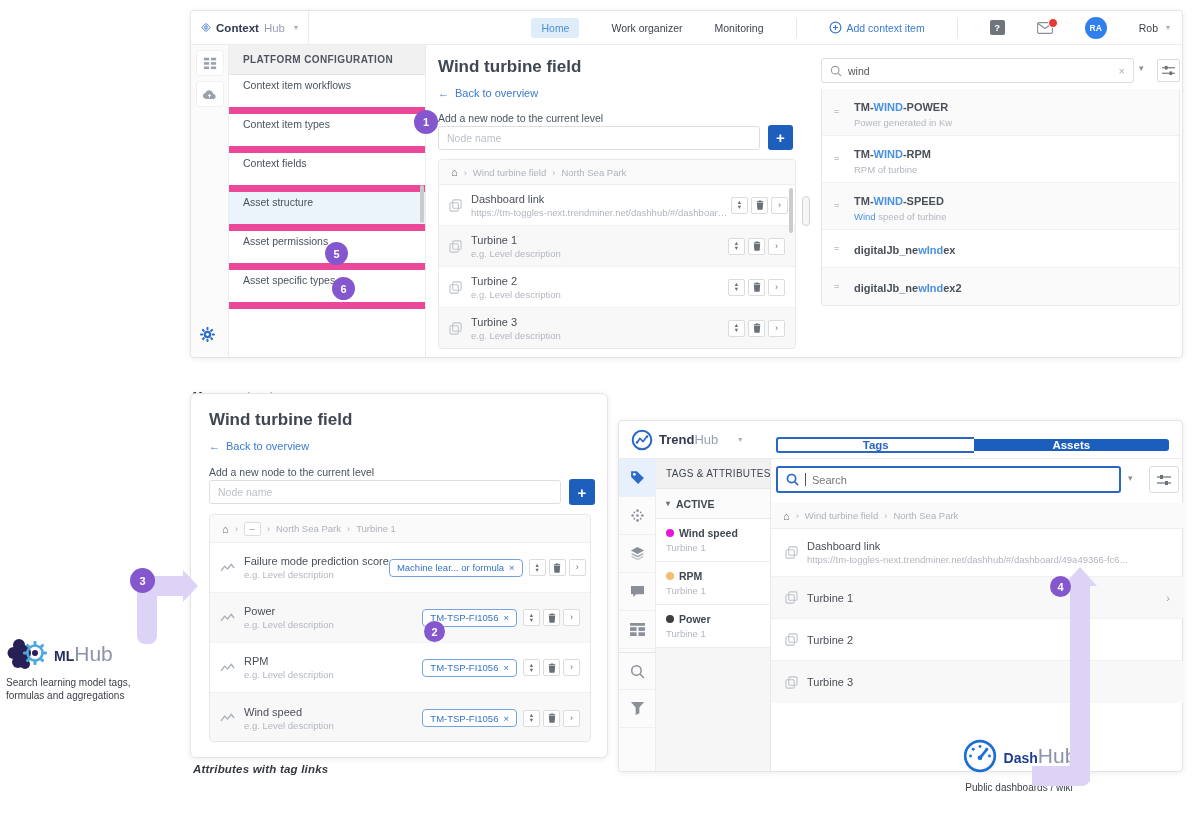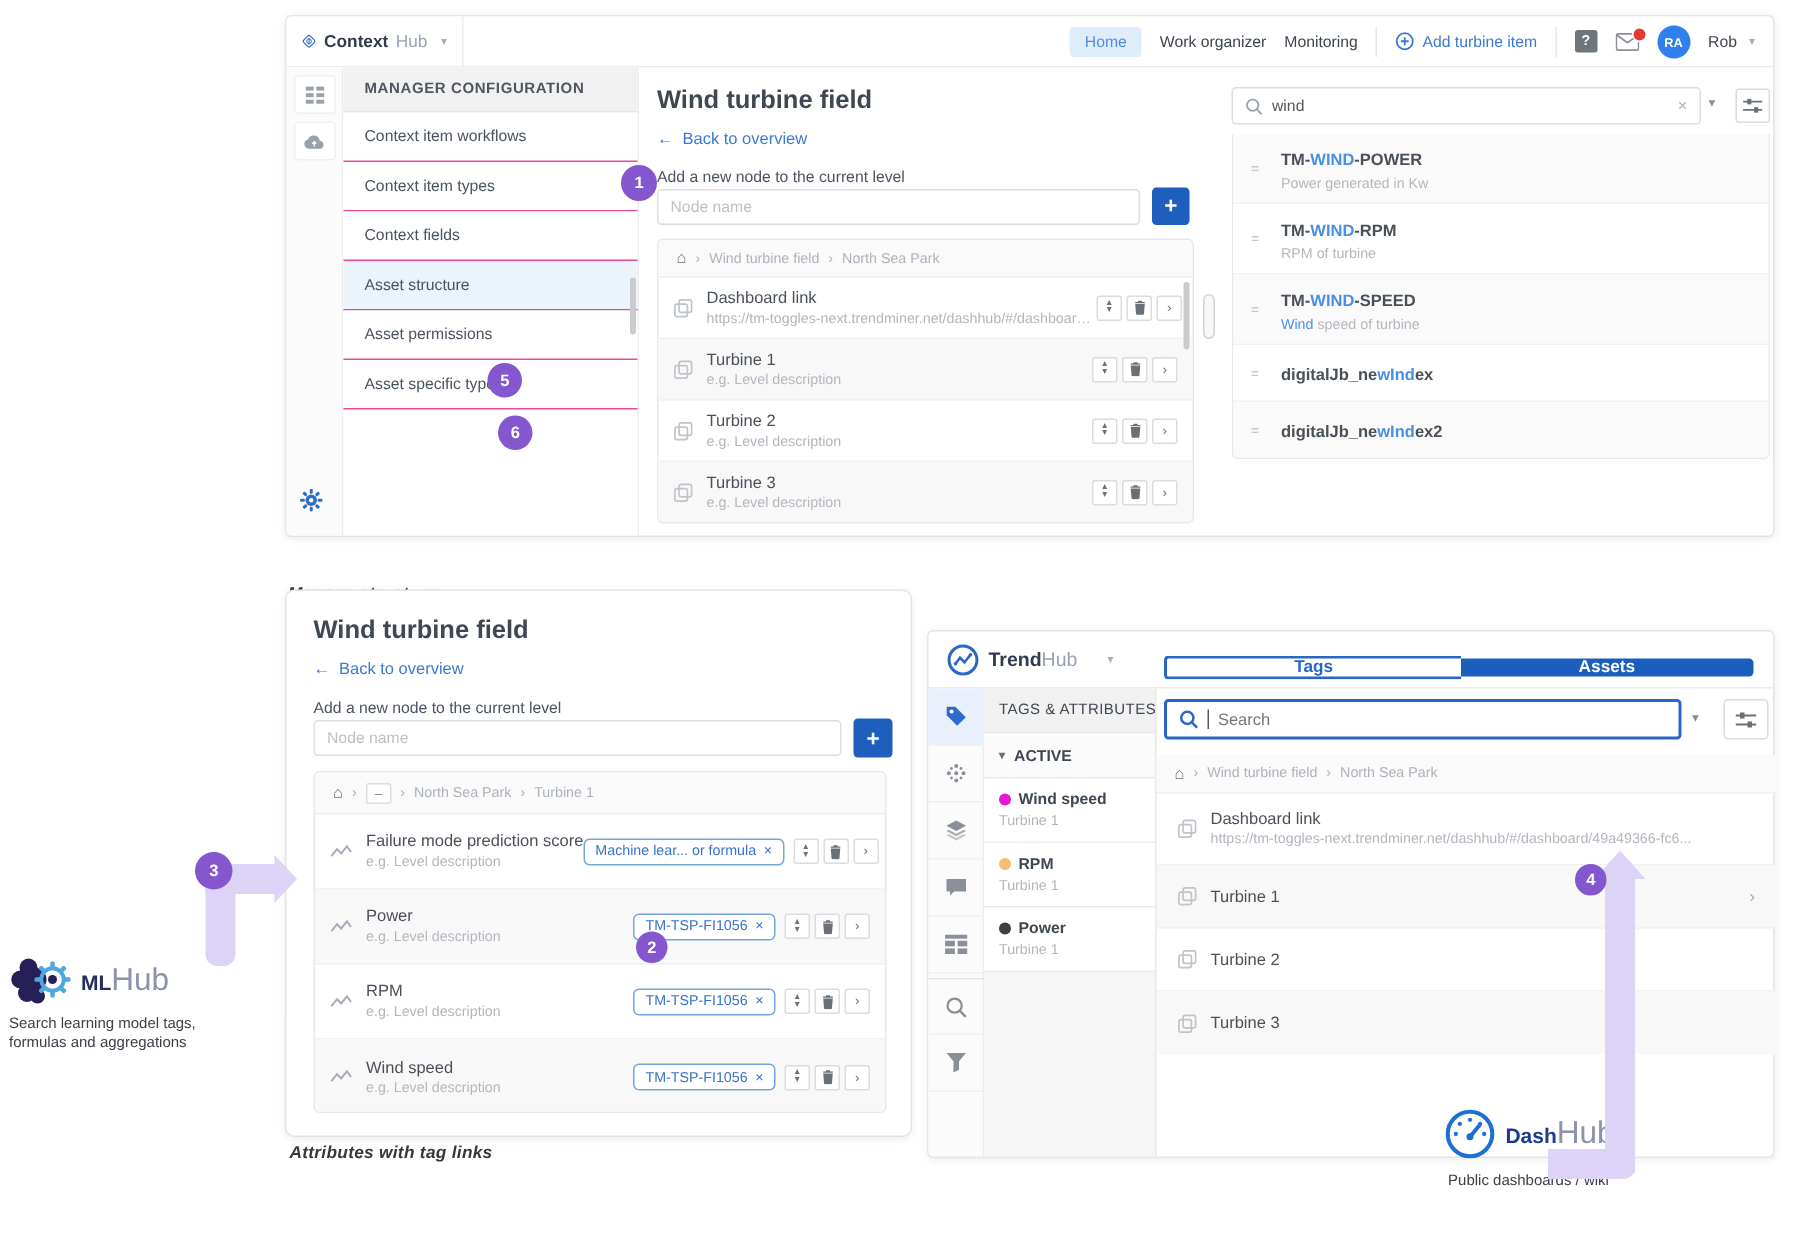--- a/index.html
+++ b/index.html
@@ -7,33 +7,33 @@
   #page{position:relative;width:1200px;height:823px;background:#fff}
   .abs{position:absolute}
   .panel{position:absolute;background:#fff;border:1px solid #E3E4E6;box-shadow:0 1px 6px rgba(0,0,0,.08);border-radius:4px}
   .hrow{display:flex;align-items:center}
   
   .ch-header{position:absolute;left:0;top:0;right:0;height:34px;display:flex;align-items:center;border-bottom:1px solid #ECECEC;background:#fff;border-radius:4px 4px 0 0}
   .ch-logo{width:118px;height:100%;display:flex;align-items:center;gap:5px;padding:0 10px;border-right:1px solid #ECECEC}
   .logo-bold{font-size:11.5px;font-weight:800;color:#323950}
   .logo-light{font-size:11.5px;color:#98A0B5}
   .caret{color:#A9AFB8;font-size:8px;margin-left:4px}
-  .ch-nav{margin-left:auto;display:flex;align-items:center;gap:12px;padding-right:12px;font-size:10.5px;color:#3E454D}
+  .ch-nav{margin-left:auto;display:flex;align-items:center;gap:32px;padding-right:12px;font-size:10.5px;color:#3E454D}
   .pill{background:#DFEDFB;color:#4D8FD6;padding:4px 10px;border-radius:3px}
   .vsep{width:1px;height:20px;background:#E6E6E6}
   .addctx{display:flex;align-items:center;gap:5px;color:#3B79D2}
   .helpbox{width:15px;height:15px;background:#6E757C;border-radius:2px;color:#fff;font-size:9.5px;font-weight:700;display:flex;align-items:center;justify-content:center}
   .avatar{width:22px;height:22px;border-radius:50%;background:#2F80ED;color:#fff;font-size:8.5px;font-weight:700;display:flex;align-items:center;justify-content:center}
   .envwrap{position:relative;display:flex}
   .reddot{position:absolute;top:-4px;right:-5px;width:10px;height:10px;background:#E53935;border-radius:50%;border:1.5px solid #fff}
   
   .rail{position:absolute;left:0;top:34px;bottom:0;width:38px;background:#FBFBFC;border-right:1px solid #ECECEC;border-radius:0 0 0 4px}
   .railbtn{width:28px;height:26px;margin:5px auto 0;display:flex;align-items:center;justify-content:center;border-radius:3px;background:#fff;border:1px solid #F0F0F0}
   .sb-h{height:30px;display:flex;align-items:center;padding:0 14px;background:#F1F1F2;font-size:10px;font-weight:700;color:#4E5560;letter-spacing:.4px;border-bottom:1px solid #E6E6E6}
-  .sb-i{height:33px;display:flex;align-items:center;padding:16px 14px;background:#fff;font-size:10.5px;color:#4A5360;border-bottom:1px solid #ec4899;position:relative;cursor:pointer}
+  .sb-i{height:33px;display:flex;align-items:flex-end;padding:16px 14px;background:#fff;font-size:10.5px;color:#4A5360;border-bottom:7px solid #ec4899;position:relative;cursor:pointer}
   .sb-i.sel{background:#EBF3FB}
   
   .h1{font-size:17px;font-weight:700;color:#3F4752}
   .lnk{color:#3B79D2;font-size:11px;display:flex;align-items:center;gap:6px;cursor:pointer}
   .lbl{font-size:10.5px;color:#4A5360}
   .inp{border:1px solid #DDDEE1;border-radius:3px;background:#fff;display:flex;align-items:center;padding:0 8px}
   .inp input{border:none;outline:none;font-size:10.5px;color:#555;width:100%;font-family:inherit;background:transparent}
   .inp input::placeholder{color:#BCC1C8}
   .plusbtn{background:#1E5FBE;border:none;border-radius:3px;color:#fff;font-size:15px;font-weight:700;display:flex;align-items:center;justify-content:center;cursor:pointer}
   .card{position:absolute;border:1px solid #E8E8E9;border-radius:4px;overflow:hidden;background:#fff}
@@ -101,21 +101,21 @@
       <div class="ch-nav">
         <span class="pill">Home</span>
         <span>Work organizer</span>
         <span>Monitoring</span>
         <div class="vsep"></div>
         <span class="addctx">
           <svg width="13" height="13" viewBox="0 0 14 14">
               <circle cx="7" cy="7" r="5.8" fill="none" stroke="#3B79D2" stroke-width="1.3"></circle>
               <path d="M7 4.2v5.6M4.2 7h5.6" stroke="#3B79D2" stroke-width="1.3"></path>
             </svg>
-          <span>Add turbine item</span>
+          <span>Add context item</span>
         </span>
         <div class="vsep"></div>
         <span class="helpbox">?</span>
         <span class="envwrap">
           <svg width="16" height="12" viewBox="0 0 16 12">
               <rect x="0.6" y="0.6" width="14.8" height="10.8" rx="1.2" fill="none" stroke="#8A8F98" stroke-width="1.1"></rect>
               <path d="M1 1.5l7 5 7-5" fill="none" stroke="#8A8F98" stroke-width="1.1"></path>
             </svg>
           <span class="reddot"></span>
         </span>
@@ -160,21 +160,21 @@
                 <rect x="10.6" y="1.5" width="2.8" height="4.4" rx="1" transform="rotate(135 12 12)"></rect>
                 <rect x="10.6" y="18.1" width="2.8" height="4.4" rx="1" transform="rotate(135 12 12)"></rect>
               </g>
             </g>
             <circle cx="12" cy="12" r="2.1" fill="#fff"></circle>
           </svg>
       </div>
     </div>
 
     <div class="abs" style="left:38px;top:34px;width:197px;bottom:0;border-right:1px solid #ECECEC;background:#fff">
-      <div class="sb-h">MANAGER CONFIGURATION</div>
+      <div class="sb-h">PLATFORM CONFIGURATION</div>
       <div class="sb-i">
           <span>Context item workflows</span>
         </div>
       <div class="sb-i">
           <span>Context item types</span>
         </div>
       <div class="sb-i">
           <span>Context fields</span>
         </div>
       <div class="sb-i sel">

